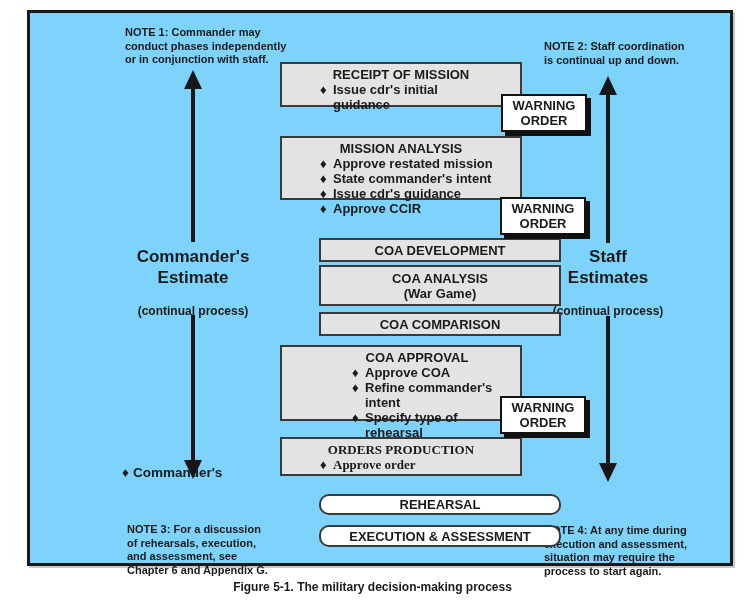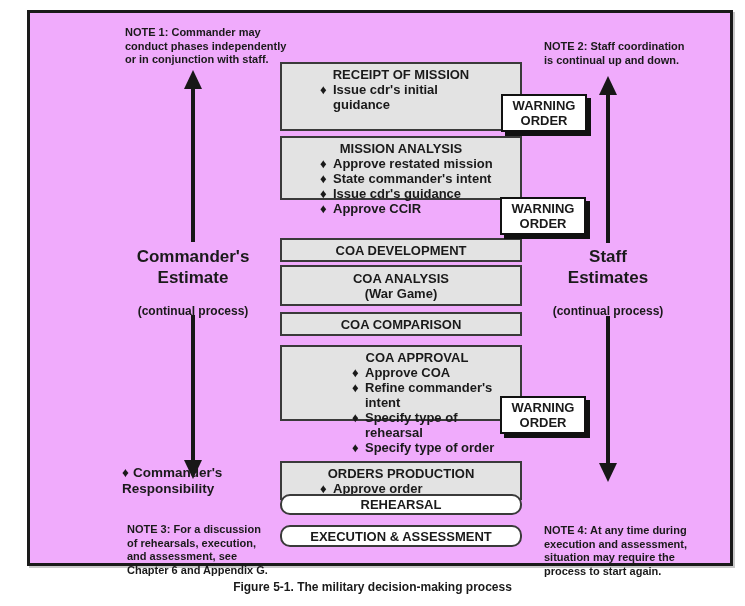--- a/index.html
+++ b/index.html
@@ -7,21 +7,21 @@
     position:relative;
     width:745px;height:606px;
     background:#ffffff;
     font-family:"Liberation Sans", sans-serif;
     color:#1a1a1a;
     overflow:hidden;
   }
   .frame{
     position:absolute;left:27px;top:10px;width:700px;height:550px;
     border:3px solid #1a1a1a;
-    background:#f0abfc;
+    background:#7dd3fc;
     box-shadow:2px 2px 0 #c9c9c9;
   }
   
   .note{
     position:absolute;
     font-size:11px;font-weight:bold;line-height:13.5px;
     white-space:pre-line;
   }
   .note1{left:95px;top:13px;}
   .note2{left:514px;top:27px;}
@@ -50,33 +50,33 @@
   .right-axis{left:478px;top:233px;}
   
   .pbox{
     position:absolute;left:250px;width:242px;
     background:#e3e3e3;border:2px solid #3a3a3a;
     box-sizing:border-box;
     font-size:13px;font-weight:bold;line-height:15px;
   }
   .pbox.white{background:#ffffff;border-radius:10px;}
   .pbox .box-title{text-align:center;white-space:pre-line;padding-top:3px;}
-  .pbox.center-only{display:flex;align-items:center;justify-content:center;}
+  .pbox.center-only{display:flex;align-items:center;justify-content:center;margin-left:39px;}
   .pbox.center-only .box-title{padding-top:0;}
   .bullets{padding-left:38px;padding-right:4px;}
   .bullet{display:flex;}
   .bullet .d{width:13px;flex:0 0 13px;}
   .bullet .bt{white-space:pre-line;}
-  .b-receipt{top:49px;height:69px;}
+  .b-receipt{top:49px;height:45px;}
   .b-mission{top:123px;height:64px;}
   .b-coadev{top:225px;height:24px;}
   .b-coaana{top:252px;height:41px;}
   .b-coacmp{top:299px;height:24px;}
   .b-coaapp{top:332px;height:76px;padding-left:32px;}
-  .b-orders{top:448px;height:39px;}
+  .b-orders{top:424px;height:39px;font-family:Liberation Serif, serif;}
   .b-rehearsal{top:481px;height:21px;}
   .b-exec{top:512px;height:22px;}
   
   .warn{
     position:absolute;width:82px;
     background:#ffffff;border:2px solid #111111;
     box-shadow:4px 4px 0 #111111;
     font-size:13px;font-weight:bold;line-height:15px;
     text-align:center;white-space:pre-line;
     padding:2px 0;z-index:5;margin-left:20px;
@@ -225,19 +225,18 @@
 
     <div class="warn w1">WARNING
 ORDER</div>
     <div class="warn w2">WARNING
 ORDER</div>
     <div class="warn w3">WARNING
 ORDER</div>
 
     <div class="legend">
       <div><span class="d">♦</span><span>Commander's</span></div>
-      <div>Responsibility</div>
     </div>
 
   </div>
 
   <div class="caption">Figure 5-1.  The military decision-making process</div>
 </div>
 
 </body></html>

